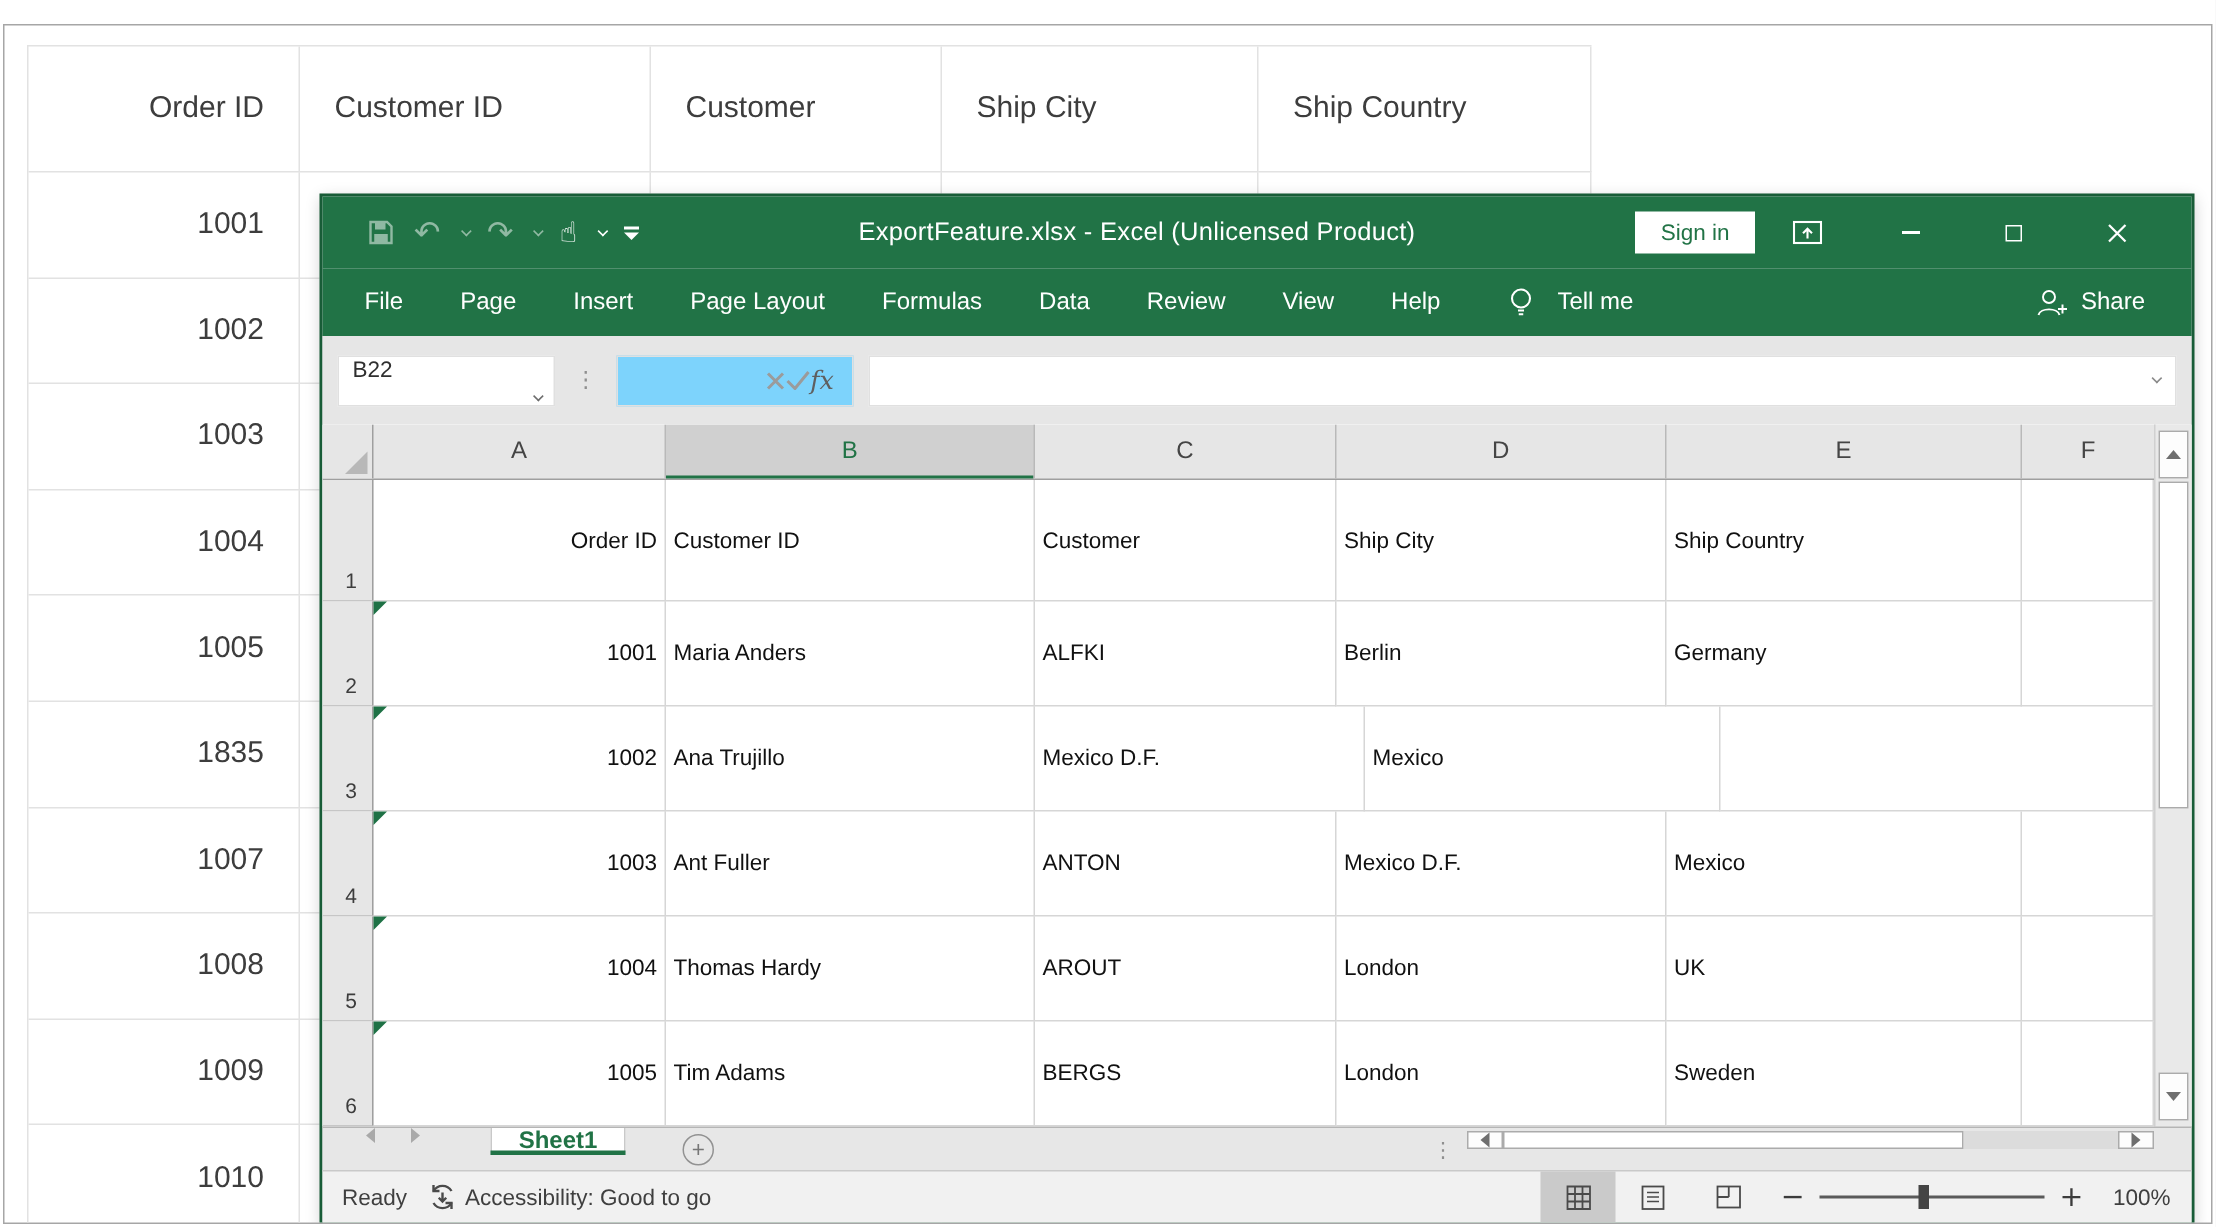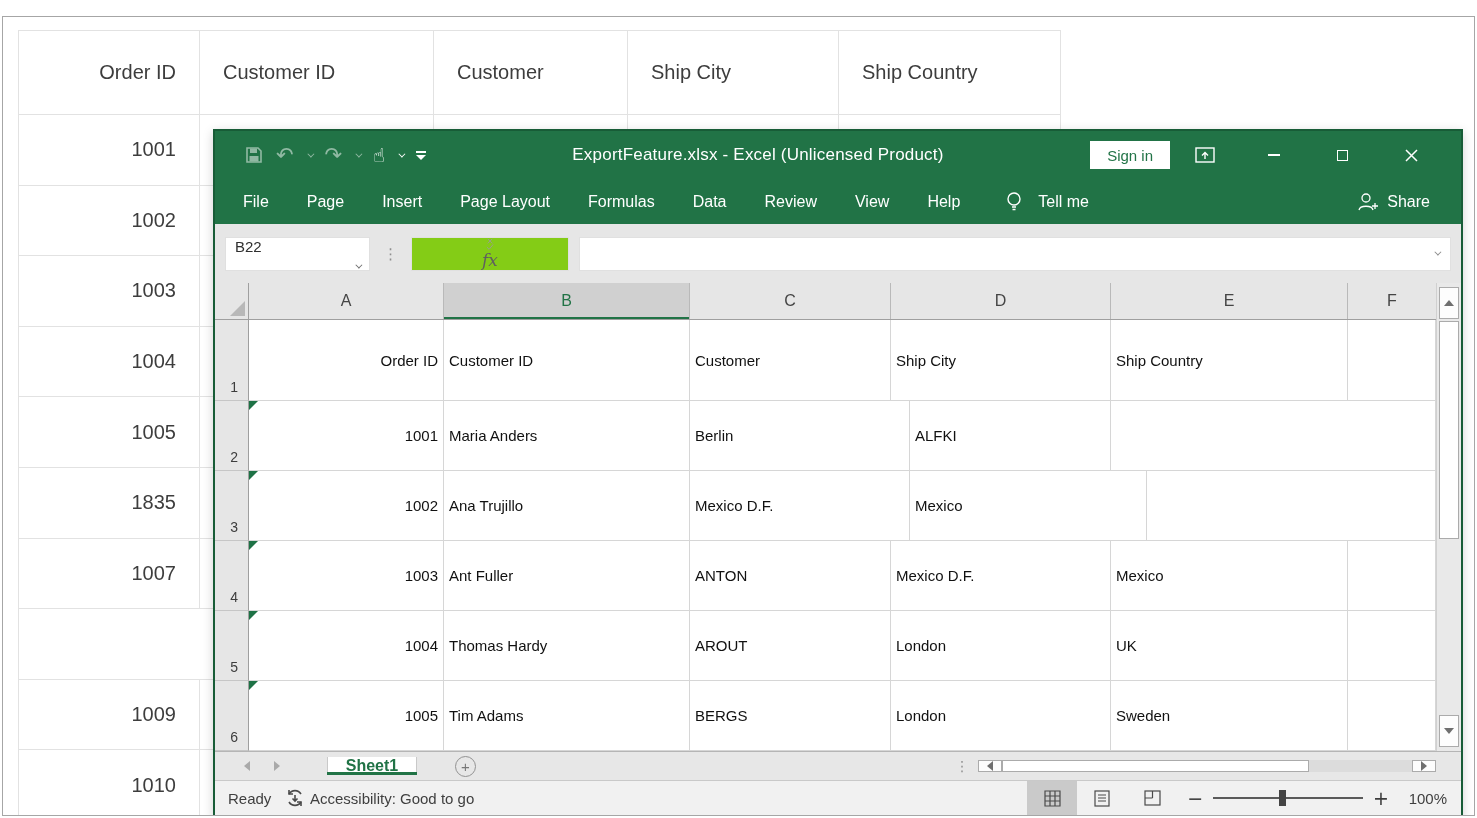--- a/index.html
+++ b/index.html
@@ -43,21 +43,21 @@
   .menubar { height:45px; background:#217346; display:flex; align-items:center; color:#fff; font-size:16px; flex:none; padding-left:9px; }
   .menu-item { padding:0 19px; }
   .tellme { display:flex; align-items:center; gap:16px; margin-left:27px; }
   .share { display:flex; align-items:center; gap:9px; margin-left:auto; padding-right:31px; }
 
   
   .formulabar { height:59px; background:#e6e6e6; display:flex; align-items:center; padding:0 10px; flex:none; }
   .namebox { width:145px; height:34px; background:#fff; border:1px solid #e0e0e0; display:flex; align-items:flex-start; padding:0 9px; font-size:15px; color:#2f2f2f;flex-direction:column; }
   .namebox .nb-chev { margin-left:auto; color:#6d6d6d; }
   .vdots { color:#8f8f8f; font-size:15px; margin:0 13px; letter-spacing:0; line-height:11px; text-align:center; }
-  .fxbox { width:158px; height:34px; background:#84cc16; border:1px solid #e0e0e0; display:flex; align-items:center; justify-content:flex-start; padding:0 12px;flex-direction:column; }
+  .fxbox { width:158px; height:34px; background:#7dd3fc; border:1px solid #e0e0e0; display:flex; align-items:center; justify-content:flex-end; padding:0 12px; }
   .fx-x, .fx-check { stroke:#9b9b9b; }
   .fx-label { font-family:"DejaVu Serif", serif; font-style:italic; font-size:17px; color:#5f5f5f; }
   .formula-input { flex:1; height:34px; background:#fff; border:1px solid #e0e0e0; margin-left:10px; display:flex; align-items:center; justify-content:flex-end; padding-right:11px; color:#8a8a8a; }
 
   
   .xl-grid { height:468px; background:#fff; display:flex; flex:none; }
   .xl-sheet { flex:1; display:flex; flex-direction:column; overflow:hidden; }
   .colhdr-row { display:flex; height:37px; background:#e6e6e6; border-bottom:1px solid #9f9f9f; flex:none; }
   .corner { width:34px; border-right:1px solid #9f9f9f; position:relative; background:#e6e6e6; }
   .corner .tri { position:absolute; right:3px; bottom:3px; width:0; height:0; border-left:15px solid transparent; border-bottom:15px solid #b8b8b8; }
@@ -75,21 +75,21 @@
   .vscroll .scr-btn.up { margin:4px 2px 0 2px; }
   .vscroll .thumb { margin:2px 2px 0 2px; height:218px; background:#fff; border:1px solid #ababab; flex:none; }
   .vscroll .spacer { flex:1; }
   .vscroll .scr-btn.down { margin:0 2px 4px 2px; }
   .tri-up { width:0; height:0; border-left:5px solid transparent; border-right:5px solid transparent; border-bottom:6px solid #6f6f6f; }
   .tri-down { width:0; height:0; border-left:5px solid transparent; border-right:5px solid transparent; border-top:6px solid #6f6f6f; }
   .tri-left { width:0; height:0; border-top:5px solid transparent; border-bottom:5px solid transparent; border-right:6px solid #6f6f6f; }
   .tri-right { width:0; height:0; border-top:5px solid transparent; border-bottom:5px solid transparent; border-left:6px solid #6f6f6f; }
 
   
-  .tabbar { height:29px; background:#e7e7e7; border-top:1px solid #b5b5b5; display:flex; align-items:center; flex:none; padding-right:25px; }
+  .tabbar { height:29px; background:#e7e7e7; border-top:1px solid #b5b5b5; display:flex; align-items:flex-start; flex:none; padding-right:25px; }
   .tab-nav { display:flex; align-items:center; gap:24px; padding:0 0 0 29px; }
   .tab-nav .tri-left { border-right-color:#a9a9a9; }
   .tab-nav .tri-right { border-left-color:#a9a9a9; }
   .sheet-tab { width:90px; margin-left:47px; background:#fff; border-left:1px solid #c9c9c9; border-right:1px solid #c9c9c9; display:flex; align-items:center; justify-content:center; font-size:16px; font-weight:bold; color:#217346; position:relative; }
   .sheet-tab::after { content:""; position:absolute; left:-1px; right:-1px; bottom:0; height:3px; background:#217346; }
   .newsheet { width:21px; height:21px; border:1px solid #929292; border-radius:50%; align-self:center; margin-left:38px; display:flex; align-items:center; justify-content:center; color:#777; font-size:15px; line-height:1; }
   .tab-spacer { flex:1; }
   .hdots { align-self:center; color:#8f8f8f; font-size:14px; line-height:4px; margin-right:9px; text-align:center; }
   .hscroll { width:458px; display:flex; align-items:stretch; background:#dcdcdc; margin:2px 0; }
   .hscroll .scr-btn { height:auto; width:24px; }
@@ -165,20 +165,21 @@
         <div class="bg-cell bgc4"></div>
       </div>
     <div class="bg-row">
         <div class="bg-cell bgc0">1007</div>
         <div class="bg-cell bgc1"></div>
         <div class="bg-cell bgc2"></div>
         <div class="bg-cell bgc3"></div>
         <div class="bg-cell bgc4"></div>
       </div>
     <div class="bg-row">
+        <div class="bg-cell bgc0">1008</div>
         <div class="bg-cell bgc1"></div>
         <div class="bg-cell bgc2"></div>
         <div class="bg-cell bgc3"></div>
         <div class="bg-cell bgc4"></div>
       </div>
     <div class="bg-row">
         <div class="bg-cell bgc0">1009</div>
         <div class="bg-cell bgc1"></div>
         <div class="bg-cell bgc2"></div>
         <div class="bg-cell bgc3"></div>
@@ -303,22 +304,23 @@
           <div class="cell cB">Customer ID</div>
           <div class="cell cC">Customer</div>
           <div class="cell cD">Ship City</div>
           <div class="cell cE">Ship Country</div>
           <div class="cell cF"></div>
         </div>
         <div class="xl-row">
           <div class="rh">2</div>
           <div class="cell cA num err">1001</div>
           <div class="cell cB">Maria Anders</div>
+          <div class="cell cC">ALFKI</div>
           <div class="cell cD">Berlin</div>
-          <div class="cell cC">ALFKI</div>
+          <div class="cell cE">Germany</div>
           <div class="cell cF"></div>
         </div>
         <div class="xl-row">
           <div class="rh">3</div>
           <div class="cell cA num err">1002</div>
           <div class="cell cB">Ana Trujillo</div>
           <div class="cell cD">Mexico D.F.</div>
           <div class="cell cE">Mexico</div>
           <div class="cell cF"></div>
         </div>

